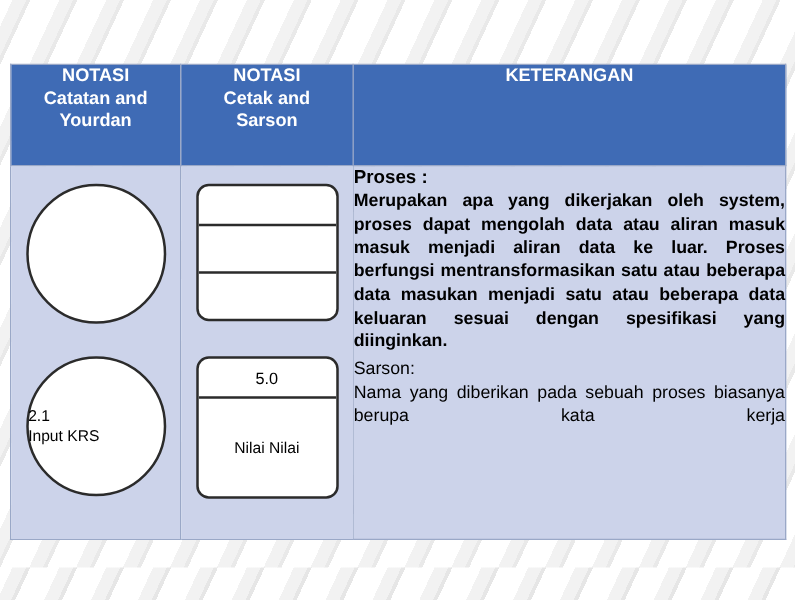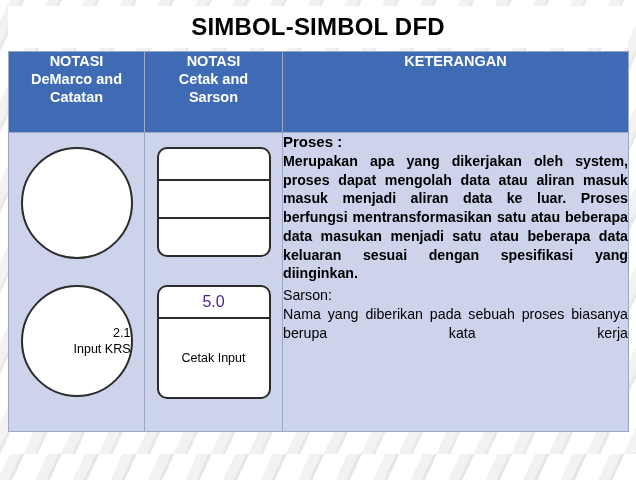--- a/index.html
+++ b/index.html
@@ -89,21 +89,21 @@
     width: 108px;
     height: 108px;
     border: 2px solid #2b2b2b;
     border-radius: 50%;
     background: #ffffff;
     position: absolute;
     left: 50%;
     transform: translateX(-50%);
     display: flex;
     flex-direction: column;
-    align-items: flex-end;
+    align-items: flex-start;
     justify-content: center;
     text-align: center;
     font-size: 12.5px;
     color: #000000;
     line-height: 1.3;
   }
   .circle.top { top: 14px; }
   .circle.bottom { top: 152px; }
 
   .rrect {
@@ -123,22 +123,22 @@
   .rrect.bottom {
     top: 152px;
     height: 110px;
   }
   .rrect-head {
     height: 30px;
     border-bottom: 2px solid #2b2b2b;
     display: flex;
     align-items: center;
     justify-content: center;
-    font-size: 16px;
-    color: #4c1d95;
+    font-size: 13px;
+    color: #000000;
   }
   .rrect-body {
     height: calc(100% - 32px);
     display: flex;
     align-items: center;
     justify-content: center;
     font-size: 12.5px;
     color: #000000;
     text-align: center;
     padding: 0 4px;
@@ -195,36 +195,33 @@
         #ffffff 22px,
         #ffffff 34px
       );
   }
 </style>
 </head>
 <body>
 
 <div class="slide">
 
-  <div class="title-bar">
-    <div class="title-text">SIMBOL-SIMBOL DFD</div>
-  </div>
 
   <table class="table">
     <colgroup>
       <col class="col1">
       <col class="col2">
       <col class="col3">
     </colgroup>
     <thead>
       <tr>
         <th>
           <div>NOTASI</div>
-          <div>DeMarco and</div>
-          <div>Catatan</div>
+          <div>Catatan and</div>
+          <div>Yourdan</div>
         </th>
         <th>
           <div>NOTASI</div>
           <div>Cetak and</div>
           <div>Sarson</div>
         </th>
         <th>
           <div>KETERANGAN</div>
         </th>
       </tr>
@@ -243,21 +240,21 @@
         </td>
 
         <td class="cell-notation">
           <div class="rrect top">
             <div class="rrect-head"></div>
             <div class="rrect-mid"></div>
             <div class="rrect-body"></div>
           </div>
           <div class="rrect bottom">
             <div class="rrect-head">5.0</div>
-            <div class="rrect-body">Cetak Input</div>
+            <div class="rrect-body">Nilai Nilai</div>
           </div>
         </td>
 
         <td class="cell-desc">
           <div class="desc-title">Proses :</div>
           <div class="desc-body">Merupakan apa yang dikerjakan oleh system, proses dapat mengolah data atau aliran masuk masuk menjadi aliran data ke luar. Proses berfungsi mentransformasikan satu atau beberapa data masukan menjadi satu atau beberapa data keluaran sesuai dengan spesifikasi yang diinginkan.</div>
           <div class="desc-note-label">Sarson:</div>
           <div class="desc-note">Nama yang diberikan pada sebuah proses  biasanya berupa kata kerja</div>
         </td>
 

